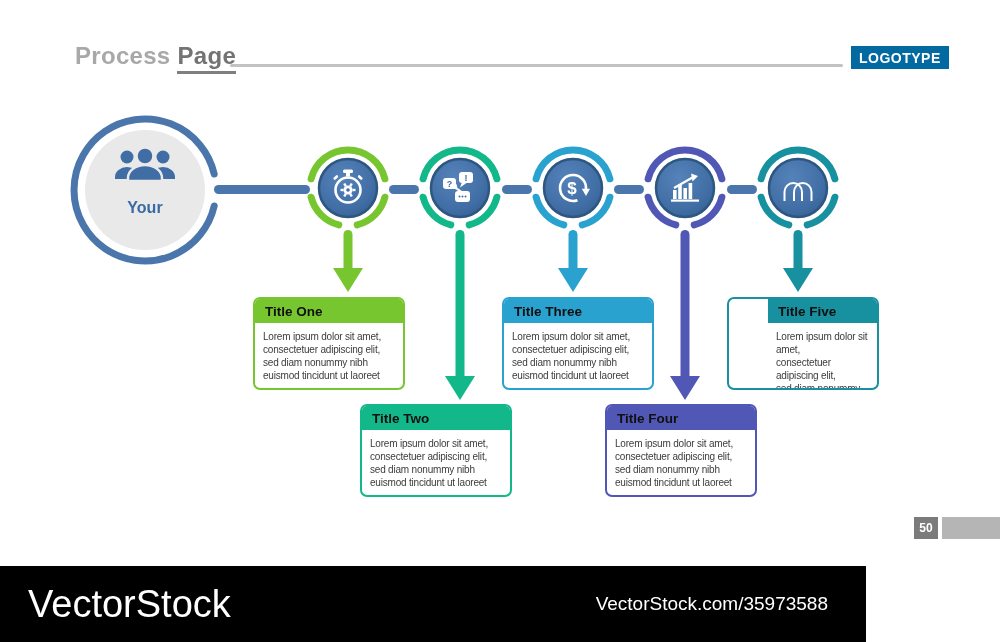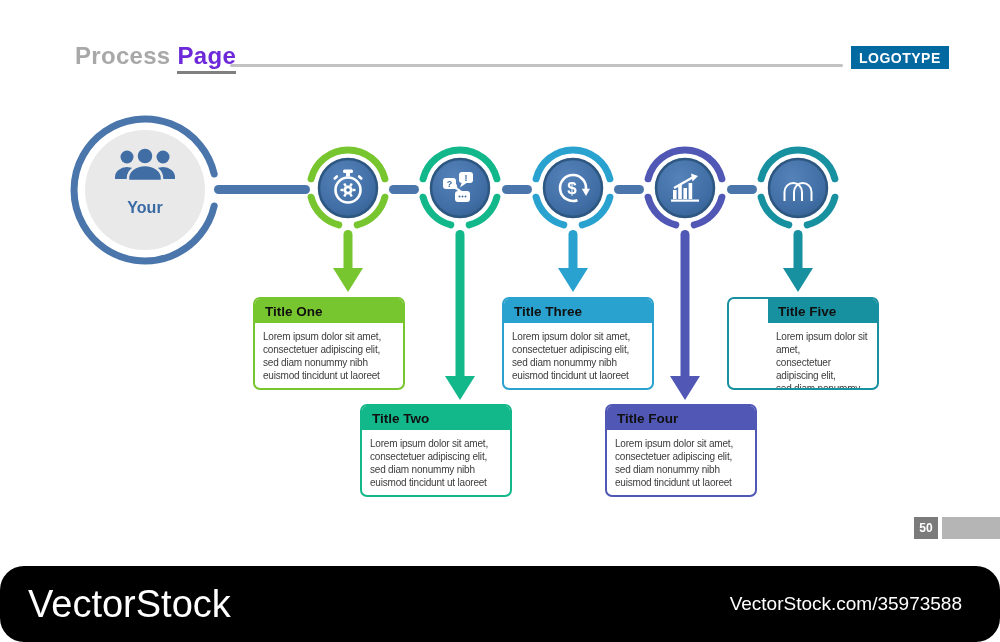--- a/index.html
+++ b/index.html
@@ -11,21 +11,21 @@
     background: #ffffff;
     font-family: "Liberation Sans", sans-serif;
     overflow: hidden;
   }
   
   .hdr-title {
     position: absolute; left: 75px; top: 42px;
     font-size: 24px; font-weight: 800; letter-spacing: 0.3px;
   }
   .hdr-title .w1 { color: #a8a8a8; }
-  .hdr-title .w2 { color: #6d28d9; border-bottom: 3.5px solid #7f7f7f; padding-bottom: 2px; }
+  .hdr-title .w2 { color: #737373; border-bottom: 3.5px solid #7f7f7f; padding-bottom: 2px; }
   .hdr-line {
     position: absolute; left: 230px; top: 64px; width: 613px; height: 3px;
     background: #c2c2c2; border-radius: 2px;
   }
   .logotype {
     position: absolute; left: 851px; top: 46px; height: 23px; padding: 0 8px;
     background: #0369a1; color: #ffffff; font-size: 14px; font-weight: 700;
     letter-spacing: 0.5px; display: flex; align-items: center;
   }
   
@@ -55,23 +55,23 @@
   }
   
   .page-badge {
     position: absolute; left: 914px; top: 517px; width: 24px; height: 22px;
     background: #7b7b7b; color: #ffffff; font-size: 12px; font-weight: 700;
     display: flex; align-items: center; justify-content: center;
   }
   .page-bar { position: absolute; left: 942px; top: 517px; width: 58px; height: 22px; background: #b5b5b5; }
   
   .footer {
-    position: absolute; left: 0; top: 566px; width: 1000px; height: 76px;
+    position: absolute; left: 0; top: 566px; width: 866px; height: 76px;
     background: #000000; color: #ffffff;
-    display: flex; align-items: center; justify-content: space-between; border-radius: 24px;
+    display: flex; align-items: center; justify-content: space-between;
   }
   .footer .wm-left  { font-size: 38px; letter-spacing: 0px; margin-left: 28px; }
   .footer .wm-right { font-size: 19px; margin-right: 38px; }
   svg text { font-family: "Liberation Sans", sans-serif; }
 </style>
 </head>
 <body>
 
 <div class="canvas">
 

